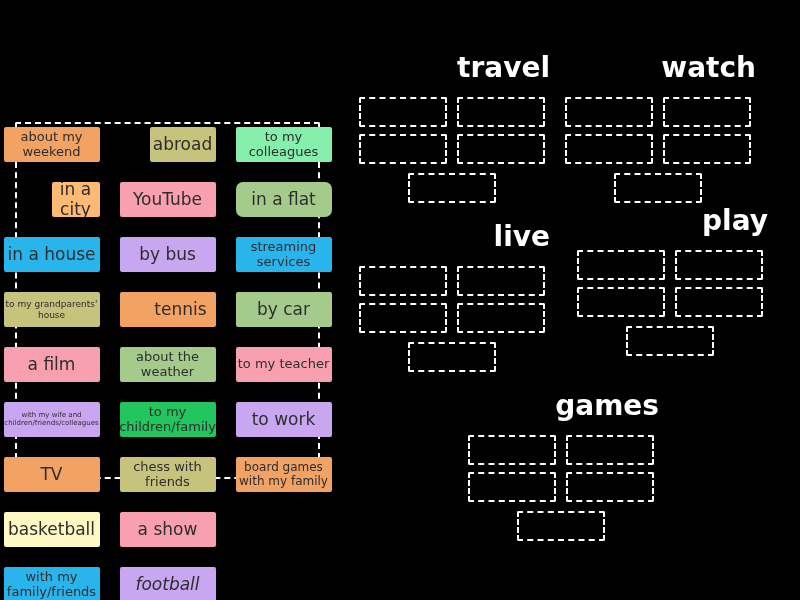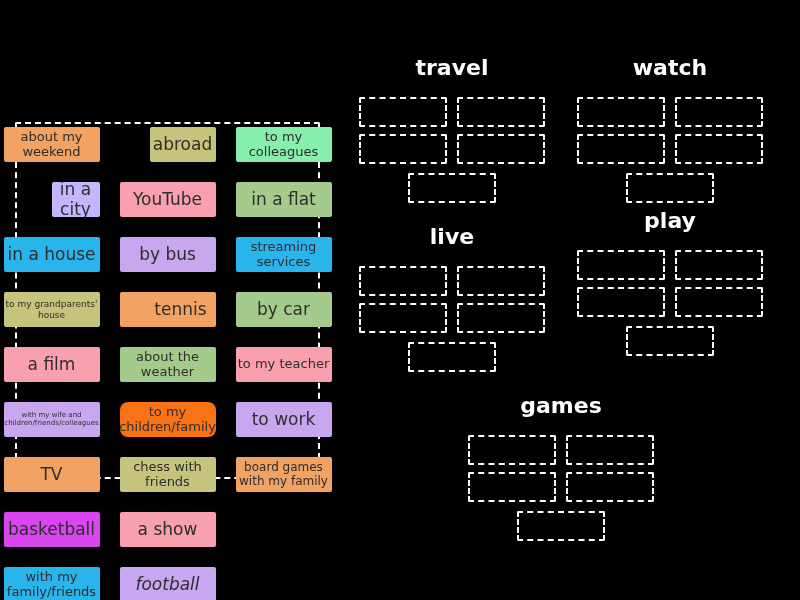--- a/index.html
+++ b/index.html
@@ -32,28 +32,28 @@
   .tile.lg  { font-size: 17px; }
   .tile.md  { font-size: 13px; }
   .tile.sm  { font-size: 12px; }
   .tile.xs  { font-size: 9px; }
   .tile.xxs { font-size: 7px; }
   .tile-empty { background: transparent; }
 
   
   .group { position: absolute; width: 196px; }
   .g0 { left: 354px; top: 55px; }   
-  .g1 { left: 572px; top: 55px; }   
+  .g1 { left: 560px; top: 55px; }   
   .g2 { left: 354px; top: 224px; }  
   .g3 { left: 572px; top: 208px; }  
   .g4 { left: 463px; top: 393px; }  
 
   .group-title {
-    color: #fff; font-size: 22px; font-weight: bold;
-    text-align: center; height: 26px; line-height: 26px;
+    color: #fff; font-size: 28px; font-weight: bold;
+    text-align: right; height: 26px; line-height: 26px;
     margin-bottom: 16px;
   }
   .slots {
     display: grid;
     grid-template-columns: 88px 88px;
     gap: 7px 10px;
     justify-content: center;
   }
   .slot {
     width: 88px; height: 30px; box-sizing: border-box;
@@ -65,39 +65,39 @@
   }
 </style>
 </head>
 <body>
 
 <div class="stage">
   <div class="word-bank">
       <div class="tile md" style="background: rgb(242, 162, 99);">about my weekend</div>
       <div class="tile lg" style="background: rgb(198, 195, 124); margin-left: 30px;">abroad</div>
       <div class="tile md" style="background: #86efac;">to my colleagues</div>
-      <div class="tile lg" style="background: #c4b5fd; margin-left: 48px;">in a city</div>
+      <div class="tile lg" style="background: #fdba74; margin-left: 48px;">in a city</div>
       <div class="tile lg" style="background: rgb(248, 160, 175);">YouTube</div>
-      <div class="tile lg" style="background: rgb(165, 203, 140);">in a flat</div>
+      <div class="tile lg" style="background: rgb(165, 203, 140); border-radius: 7px;">in a flat</div>
       <div class="tile lg" style="background: rgb(42, 180, 236);">in a house</div>
       <div class="tile lg" style="background: rgb(200, 166, 240);">by bus</div>
       <div class="tile md" style="background: rgb(42, 180, 236);">streaming services</div>
       <div class="tile xs" style="background: rgb(198, 195, 124);">to my grandparents' house</div>
       <div class="tile lg" style="background: rgb(242, 162, 99); padding-left: 27px;">tennis</div>
       <div class="tile lg" style="background: rgb(165, 203, 140);">by car</div>
       <div class="tile lg" style="background: rgb(248, 160, 175);">a film</div>
       <div class="tile md" style="background: rgb(165, 203, 140);">about the weather</div>
       <div class="tile md" style="background: rgb(248, 160, 175);">to my teacher</div>
       <div class="tile xxs" style="background: rgb(200, 166, 240);">with my wife and children/friends/colleagues</div>
-      <div class="tile md" style="background: #f97316; border-radius: 8px;">to my children/family</div>
+      <div class="tile md" style="background: #22c55e;">to my children/family</div>
       <div class="tile lg" style="background: rgb(200, 166, 240);">to work</div>
       <div class="tile lg" style="background: rgb(242, 162, 99);">TV</div>
       <div class="tile md" style="background: rgb(198, 195, 124);">chess with friends</div>
       <div class="tile sm" style="background: rgb(242, 162, 99);">board games with my family</div>
-      <div class="tile lg" style="background: #d946ef;">basketball</div>
+      <div class="tile lg" style="background: #fef9c3;">basketball</div>
       <div class="tile lg" style="background: rgb(248, 160, 175);">a show</div>
       <div class="tile-empty"></div>
       <div class="tile md" style="background: rgb(42, 180, 236);">with my family/friends</div>
       <div class="tile lg" style="background: rgb(200, 166, 240); font-style: italic;">football</div>
       <div class="tile-empty"></div>
     </div>
   <div>
       <div class="group g0">
         <div class="group-title">travel</div>
         <div class="slots">

